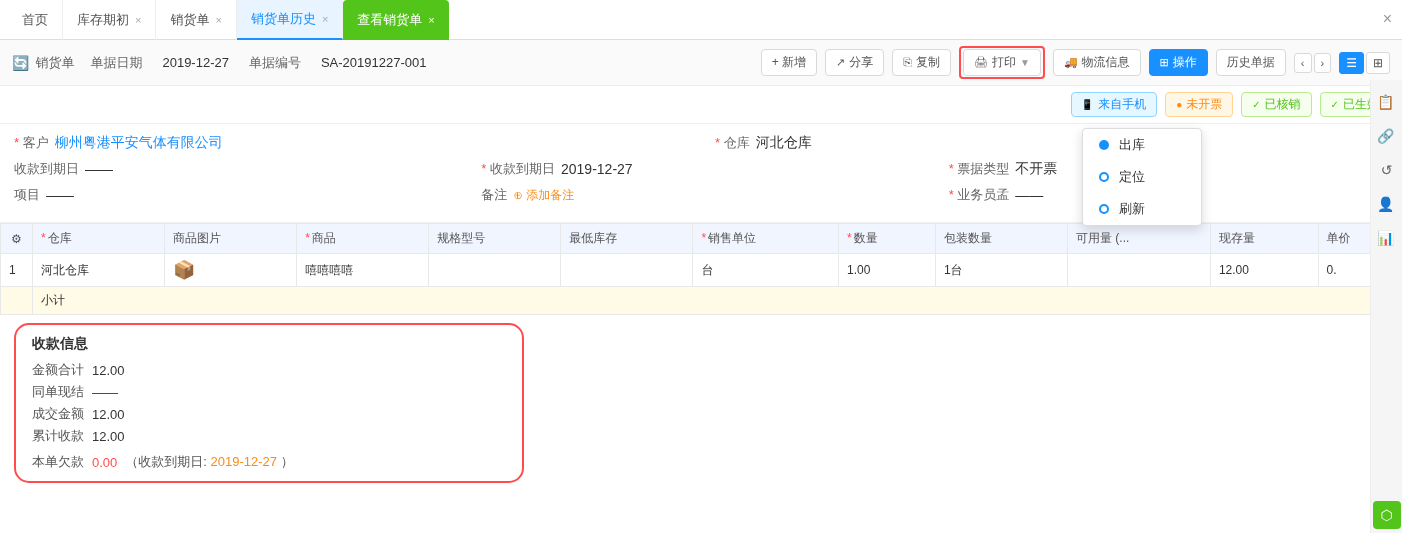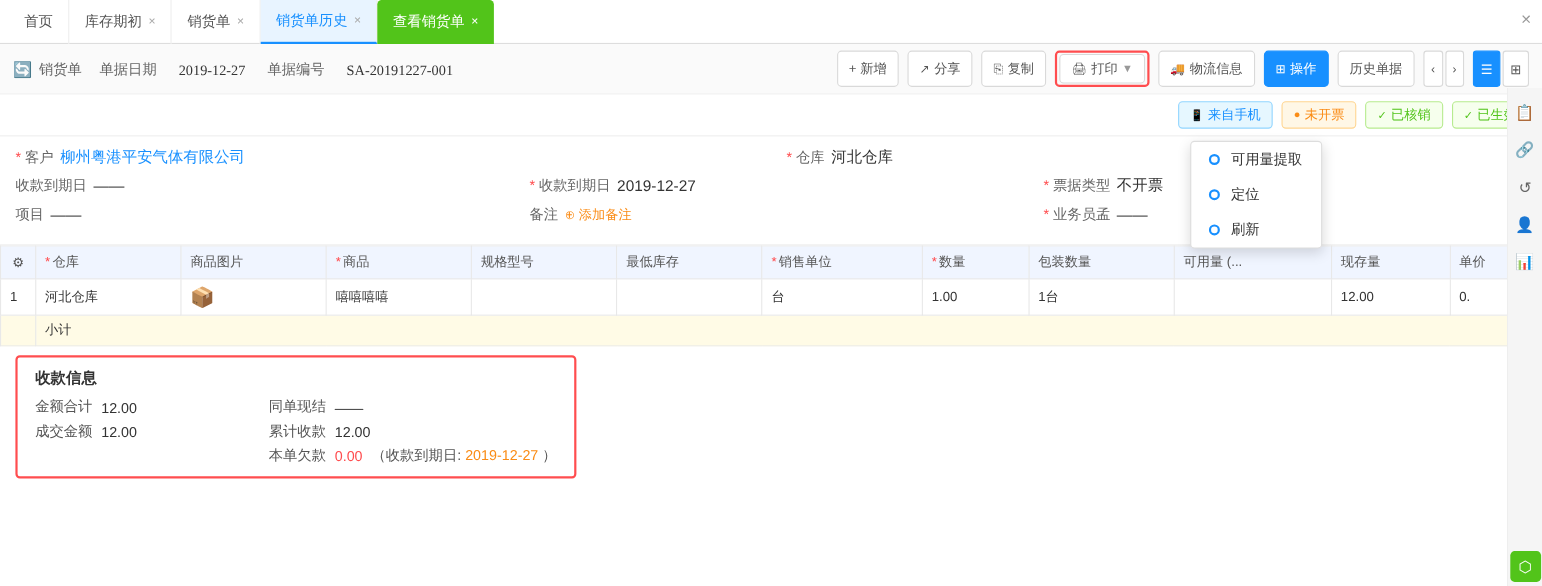--- a/index.html
+++ b/index.html
@@ -25,27 +25,27 @@
     
     .content { background: #fff; height: calc(533px - 40px); overflow: hidden; position: relative; }
 
     
     .doc-header {
       display: flex; align-items: center; padding: 6px 12px;
       border-bottom: 1px solid #eee; background: #fafafa; gap: 16px;
     }
     .doc-title { display: flex; align-items: center; gap: 6px; color: #666; font-size: 13px; }
     .doc-title .icon { color: #52c41a; font-size: 14px; }
-    .doc-meta { display: flex; align-items: flex-end; gap: 20px; font-size: 13px; font-family: Liberation Serif, serif; }
+    .doc-meta { display: flex; align-items: center; gap: 20px; font-size: 13px; }
     .doc-meta span { color: #666; }
     .doc-meta .val { color: #333; font-weight: 500; }
 
     
     .toolbar {
-      display: flex; margin-left: auto; gap: 8px;
+      display: flex; align-items: center; margin-left: auto; gap: 8px;
     }
     .toolbar-btn {
       display: flex; align-items: center; gap: 4px;
       padding: 4px 10px; border: 1px solid #d9d9d9; border-radius: 4px;
       background: #fff; cursor: pointer; font-size: 12px; color: #555;
       white-space: nowrap;
     }
     .toolbar-btn.active { background: #1890ff; color: #fff; border-color: #1890ff; }
 
     
@@ -81,25 +81,25 @@
       white-space: nowrap; font-weight: normal; color: #555;
     }
     thead th .required { color: #ff4d4f; margin-right: 2px; }
     tbody tr { background: #fff; }
     tbody td { padding: 5px 8px; border: 1px solid #e8e8e8; white-space: nowrap; }
     .subtotal-row td { background: #fffbe6; }
     .gear-col { width: 32px; text-align: center; }
 
     
     .payment-section {
-      border: 2px solid #ff4d4f; border-radius: 4px; margin: 8px 14px;
+      border: 2px solid #ff4d4f; border-radius: 15px; margin: 8px 14px;
       padding: 10px 16px; background: #fff; max-width: 510px;
     }
     .payment-title { font-weight: bold; font-size: 14px; margin-bottom: 8px; }
-    .payment-grid { display: grid; grid-template-columns: 1fr 1fr; gap: 4px 24px; }
+    .payment-grid { display: grid; grid-template-columns: 1fr; gap: 4px 24px; }
     .payment-row { display: flex; align-items: center; gap: 8px; }
     .payment-label { color: #555; white-space: nowrap; font-size: 13px; }
     .payment-val { color: #333; font-size: 13px; }
     .payment-val.red { color: #ff4d4f; }
     .payment-val.orange { color: #fa8c16; }
 
     
     .dropdown-menu {
       position: absolute;
       top: 88px; right: 200px;
@@ -361,23 +361,23 @@
             <span class="payment-val orange">2019-12-27</span>
             <span>）</span>
           </span>
         </div>
       </div>
     </div>
 
     <div class="dropdown-menu">
       <div class="dropdown-item">
         <span class="dropdown-icon">
-          <span class="icon-circle-outline"></span>
+          <span class="icon-circle"></span>
         </span>
-        <span>可用量提取</span>
+        <span>出库</span>
       </div>
       <div class="dropdown-item">
         <span class="dropdown-icon">
           <span class="icon-circle-outline"></span>
         </span>
         <span>定位</span>
       </div>
       <div class="dropdown-item">
         <span class="dropdown-icon">
           <span class="icon-circle-outline"></span>

